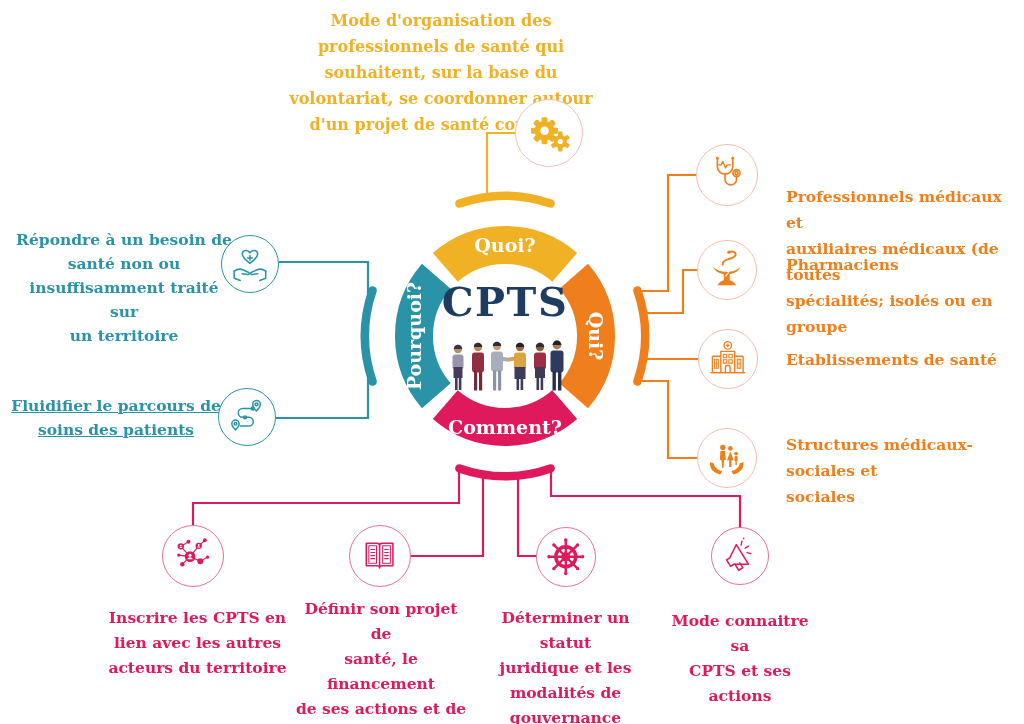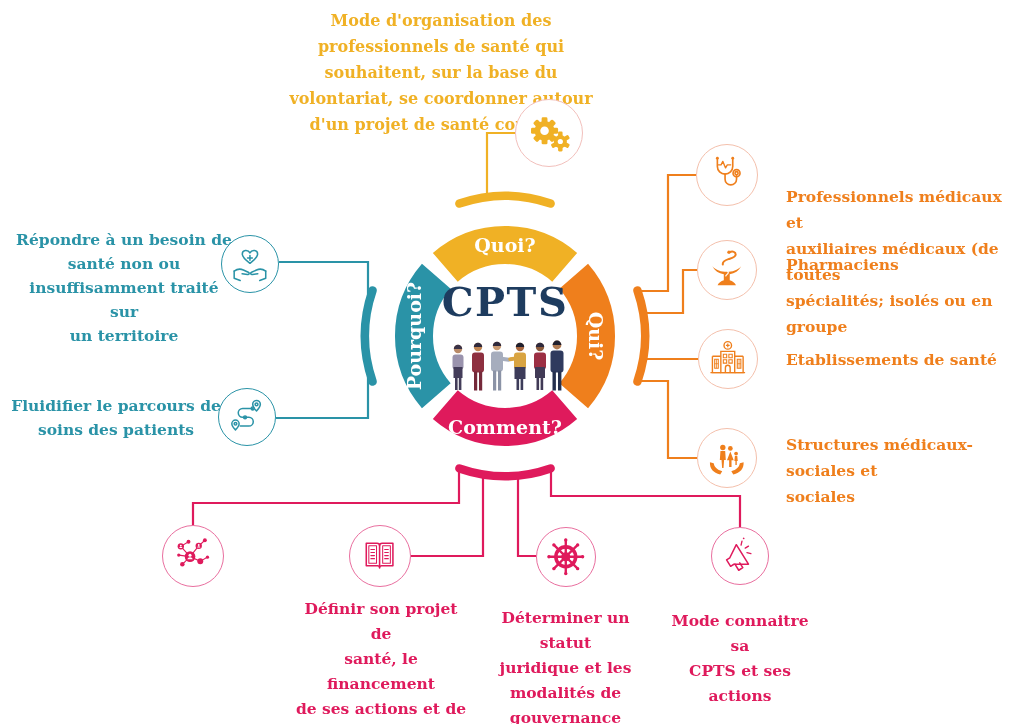--- a/index.html
+++ b/index.html
@@ -164,21 +164,21 @@
     <svg viewBox="0 0 48 48" fill="none" stroke="var(--teal)" stroke-width="1.6" stroke-linecap="round" stroke-linejoin="round">
       <path d="M24 12.5c-2-3.8-8-3.4-8 1.2 0 3.9 5.2 7.6 8 9.6 2.8-2 8-5.7 8-9.6 0-4.6-6-5-8-1.2z"></path>
       <path d="M24 15.2v5M21.5 17.7h5"></path>
       <path d="M7.5 31.5c3.2-2.4 6.4-2.7 9.6-1.2l5.2 2.3c1.6.7 1 2.8-.9 2.5l-5.6-.8"></path>
       <path d="M7.5 31.5V39l6.3 2.3"></path>
       <path d="M40.5 31.5c-3.2-2.4-6.4-2.7-9.6-1.2l-5.2 2.3c-1.6.7-1 2.8.9 2.5l5.6-.8"></path>
       <path d="M40.5 31.5V39l-6.3 2.3"></path>
     </svg>
   </div>
 
-  <div class="txt center-txt t-teal" style="left:8px;top:394px;width:216px;">Fluidifier le parcours de
+  <div class="txt center-txt t-teal" style="left:8px;top:394px;width:216px;text-decoration:underline;">Fluidifier le parcours de
 soins des patients</div>
 
   <div class="icon-circle bc-teal" style="left:218px;top:388px;width:58px;height:58px;">
     <svg viewBox="0 0 48 48" fill="none" stroke="var(--teal)" stroke-width="1.6" stroke-linecap="round" stroke-linejoin="round">
       <path d="M17 33.5H26a4.6 4.6 0 0 0 0-9.2h-6.5a4.6 4.6 0 0 1 0-9.2H30"></path>
       <path d="M34 6.8a4 4 0 0 1 4 4c0 2.9-4 6.9-4 6.9s-4-4-4-6.9a4 4 0 0 1 4-4z"></path>
       <circle cx="34" cy="10.8" r="1.5"></circle>
       <path d="M12 27.3a3.8 3.8 0 0 1 3.8 3.8c0 2.7-3.8 6.4-3.8 6.4s-3.8-3.7-3.8-6.4A3.8 3.8 0 0 1 12 27.3z"></path>
       <circle cx="12" cy="31.1" r="1.4"></circle>
       <circle cx="22" cy="24.4" r="1.5"></circle>
@@ -234,20 +234,23 @@
       <path d="M17.6 17.2h4.8l.6 9h-1.7l-.6 8.2h-1.4l-.6-8.2h-1.7z"></path>
       <circle cx="27.6" cy="14.6" r="2.4"></circle>
       <path d="M27.6 17.6l3.4 9h-2.2v6.6h-2.4v-6.6h-2.2z" transform="scale(-1,1) translate(-55.2,0)"></path>
       <circle cx="33.4" cy="19.8" r="1.9"></circle>
       <path d="M32.2 22.2h2.4l.5 5h-1v4h-1.4v-4h-1z"></path>
       <path d="M7 28.5c-.3 6.5 3.4 10.8 10.4 12.3l2-3.3c-5.2-1.4-8-4.2-8.6-8z"></path>
       <path d="M41 28.5c.3 6.5-3.4 10.8-10.4 12.3l-2-3.3c5.2-1.4 8-4.2 8.6-8z"></path>
     </svg>
   </div>
 
+  <div class="txt center-txt t-pink" style="left:105px;top:605px;width:185px;">Inscrire les CPTS en
+lien avec les autres
+acteurs du territoire</div>
   <div class="icon-circle bc-pink" style="left:162px;top:525px;width:62px;height:62px;">
     <svg viewBox="0 0 48 48">
       <g stroke="var(--pink)" stroke-width="1.1" fill="none">
         <path d="M21.5 25 12.5 15M21.5 25l8.5-10.5M21.5 25l10 4.5M21.5 25 14 32.5M21.5 25l-11-1.5M30 14.5 36 9M12.5 15l7.5-4.5M31.5 29.5l7-4"></path>
       </g>
       <g fill="var(--pink)">
         <circle cx="21.5" cy="25" r="5.2"></circle>
         <circle cx="12.5" cy="15" r="3.1"></circle>
         <circle cx="30" cy="14.5" r="3.1"></circle>
         <circle cx="31.5" cy="29.5" r="2.9"></circle>

